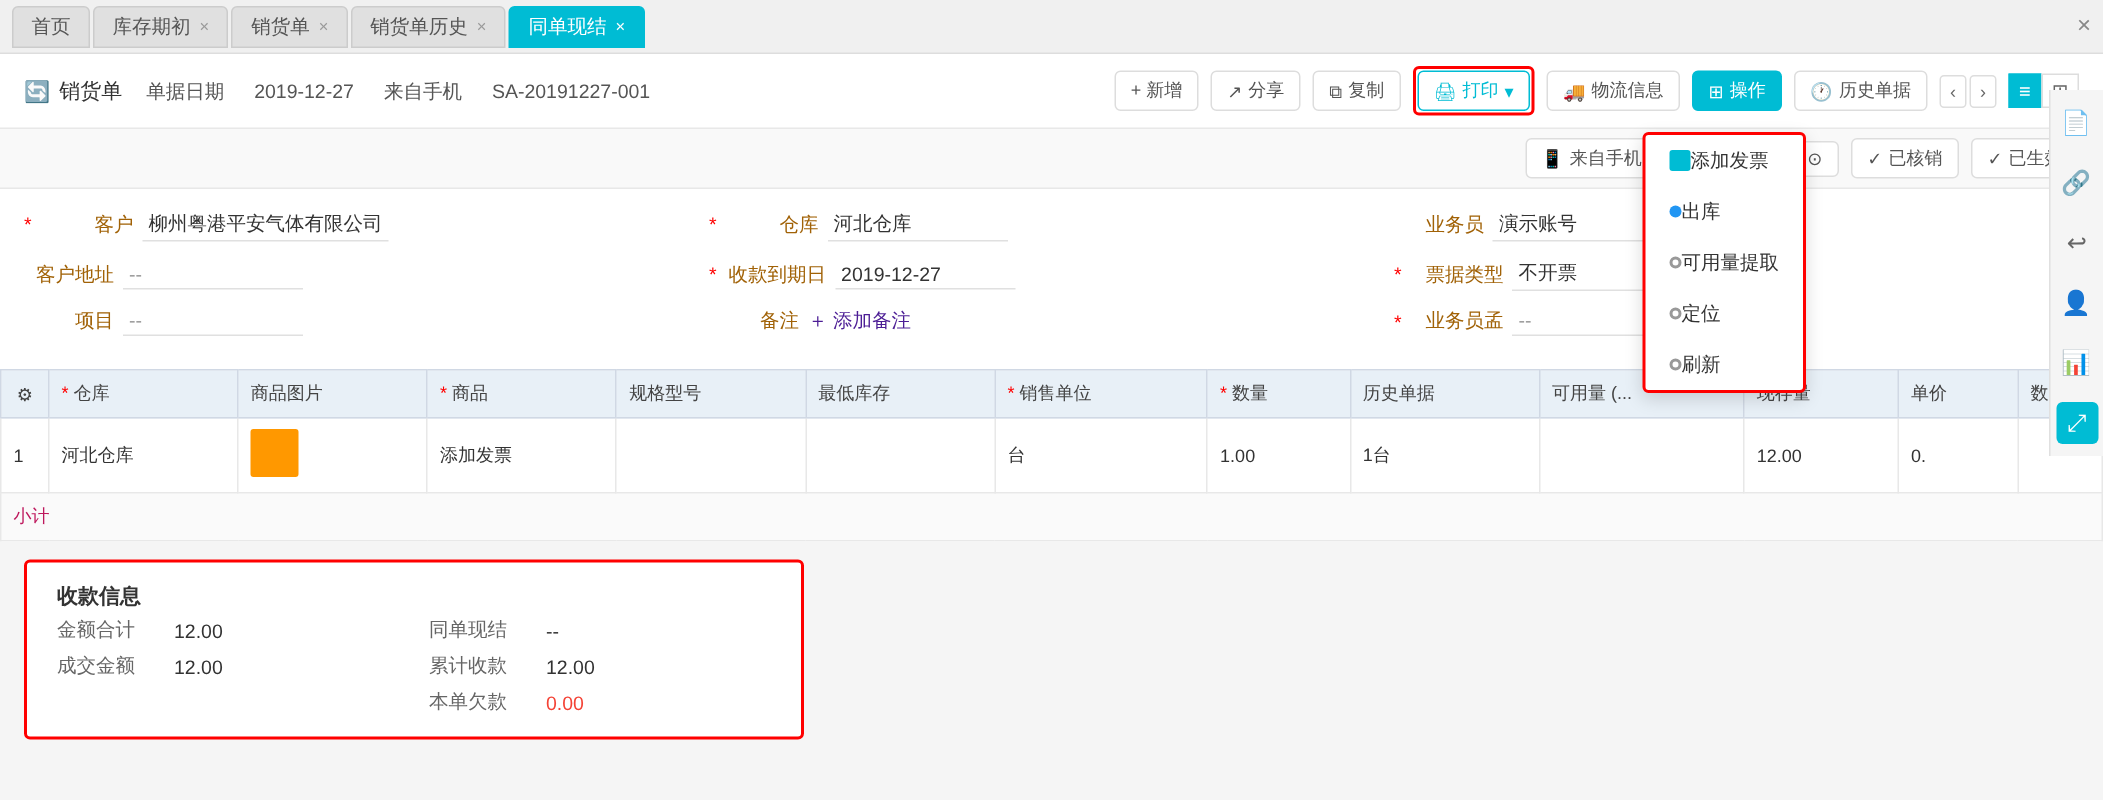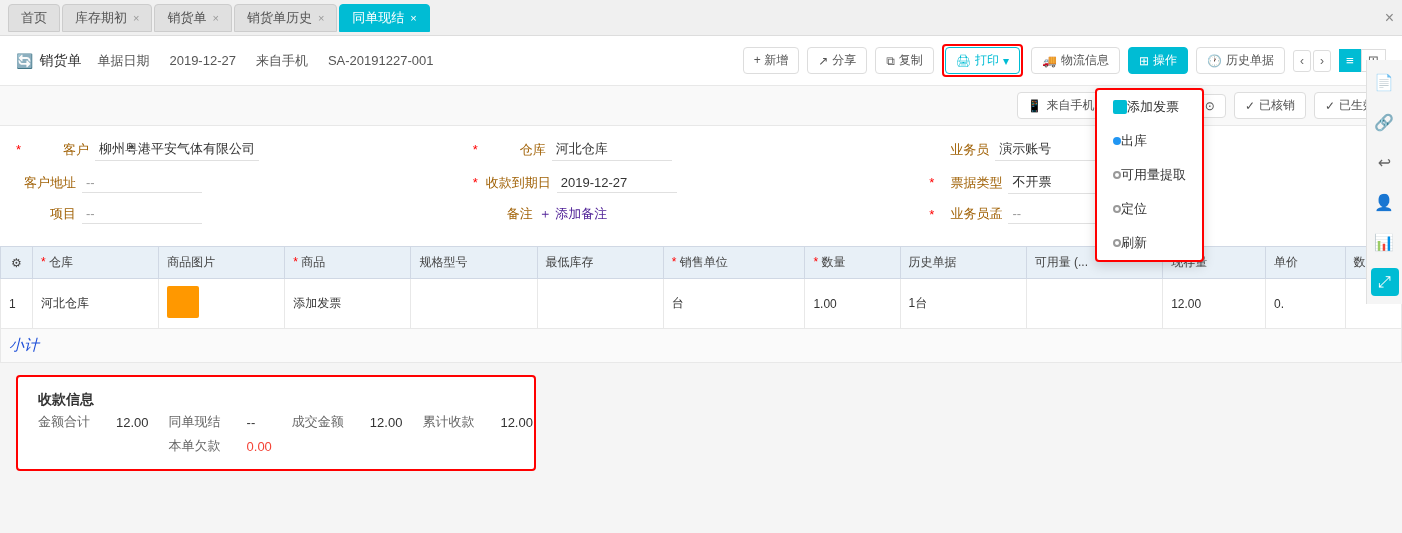--- a/index.html
+++ b/index.html
@@ -37,28 +37,28 @@
     .action-bar { display: flex; align-items: center; justify-content: flex-end; background: #f9f9f9; padding: 6px 16px; border-bottom: 1px solid #e8e8e8; gap: 8px; }
     .status-btn { display: flex; align-items: center; gap: 4px; padding: 4px 10px; border: 1px solid #ddd; border-radius: 4px; background: #fff; cursor: pointer; font-size: 12px; color: #555; }
     .status-btn.blue-dot::before { content: '●'; color: #2196f3; margin-right: 3px; }
     .add-note-btn { color: #4c1d95; cursor: pointer; }
 
     
     .table-area { background: #fff; overflow-x: auto; }
     table { width: 100%; border-collapse: collapse; font-size: 12px; }
     th { background: #e8f0f7; color: #444; padding: 7px 8px; border: 1px solid #d0d8e4; text-align: left; white-space: nowrap; font-weight: 500; }
     td { padding: 7px 8px; border: 1px solid #e8e8e8; color: #333; white-space: nowrap; }
-    tr.subtotal td { background: #fafafa; font-size: 15px; color: #1d4ed8; font-style: italic; }
+    tr.subtotal td { background: #fafafa; font-size: 12px; color: #be185d; }
     .gear-col { width: 32px; text-align: center; }
     .img-placeholder { width: 32px; height: 32px; background: #ff9800; border-radius: 2px; display: inline-block; }
 
     
     .payment-section { background: #fff; border: 2px solid red; border-radius: 4px; margin: 12px 16px; padding: 14px 20px; max-width: 520px; }
     .payment-title { font-size: 14px; font-weight: bold; color: #333; margin-bottom: 4px; }
-    .payment-grid { display: grid; grid-template-columns: 1fr 1fr 1fr 1fr; gap: 6px 20px; }
+    .payment-grid { display: grid; grid-template-columns: 1fr 1fr; gap: 6px 20px; }
     .payment-row { display: flex; align-items: center; gap: 8px; }
     .payment-label { color: #666; min-width: 70px; }
     .payment-val { color: #333; }
     .payment-val.red { color: #f44336; }
 
     
     .dropdown-menu { position: absolute; top: 92px; right: 200px; background: #fff; border: 1px solid #ddd; border-radius: 4px; box-shadow: 0 4px 12px rgba(0,0,0,0.15); z-index: 100; min-width: 100px; border: 2px solid red; }
     .dropdown-item { display: flex; align-items: center; gap: 0; padding: 8px 16px; cursor: pointer; font-size: 13px; color: #333; }
     .dropdown-item .dot-blue { width: 8px; height: 8px; border-radius: 50%; background: #2196f3; display: inline-block; }
     .dropdown-item .icon-sq { width: 14px; height: 14px; background: #00bcd4; border-radius: 2px; display: inline-block; }

